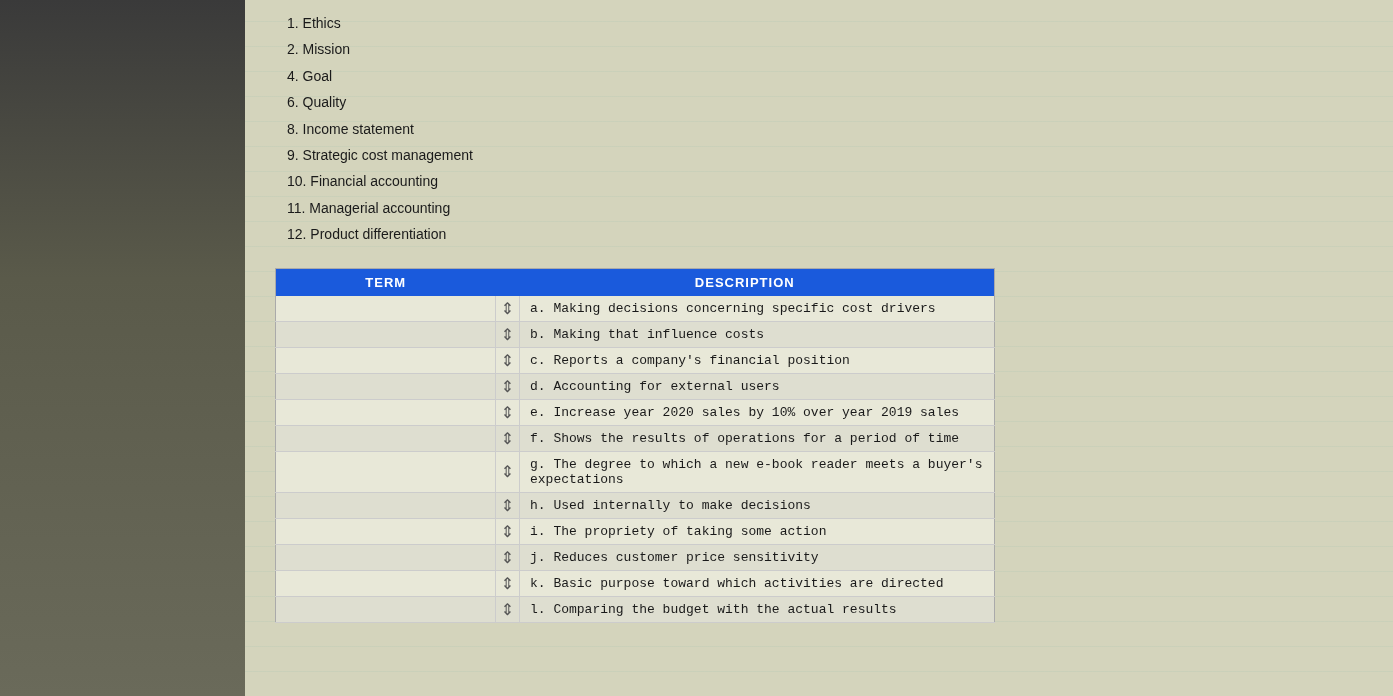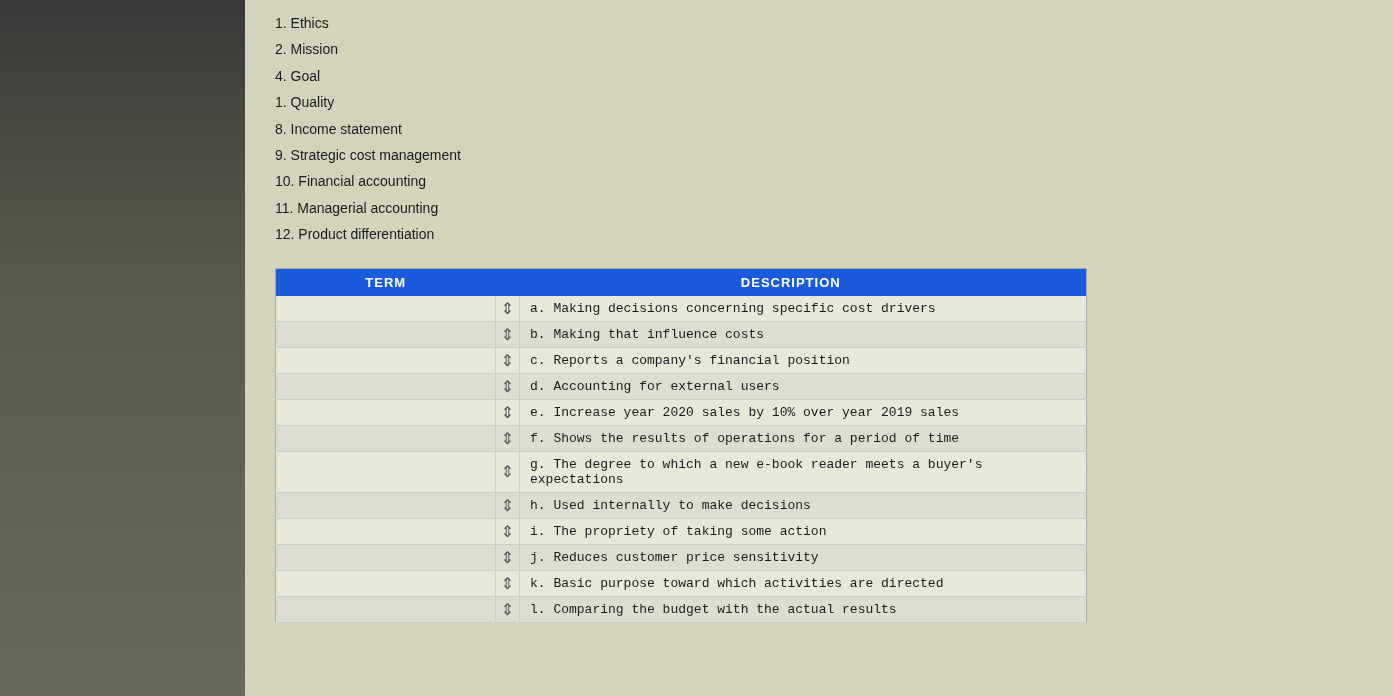--- a/index.html
+++ b/index.html
@@ -38,31 +38,32 @@
           0deg,
           transparent,
           transparent 24px,
           rgba(180,200,180,0.3) 24px,
           rgba(180,200,180,0.3) 25px
         );
     }
 
     .numbered-list {
       margin-bottom: 20px;
+      margin-left: 12px;
     }
 
     .list-item {
       padding: 2px 0;
       font-size: 14px;
       color: #1a1a1a;
       line-height: 1.6;
     }
 
     .matching-table {
-      width: 812px;
+      width: 720px;
       border-collapse: collapse;
       border: 1px solid #aaa;
       padding-left: 24px;
     }
 
     .matching-table thead tr {
       background: #1a5adc;
     }
 
     .matching-table thead th {
@@ -124,21 +125,21 @@
   <div class="person-area"></div>
 </div>
 
 <div class="main-content">
 
   <div class="numbered-list">
 
   <div class="list-item">1. Ethics</div>
       <div class="list-item">2. Mission</div>
       <div class="list-item">4. Goal</div>
-      <div class="list-item">1. Quality</div>
+      <div class="list-item">6. Quality</div>
       <div class="list-item">8. Income statement</div>
       <div class="list-item">9. Strategic cost management</div>
       <div class="list-item">10. Financial accounting</div>
       <div class="list-item">11. Managerial accounting</div>
       <div class="list-item">12. Product differentiation</div>
     </div>
 
   <table class="matching-table">
     <thead>
       <tr>

